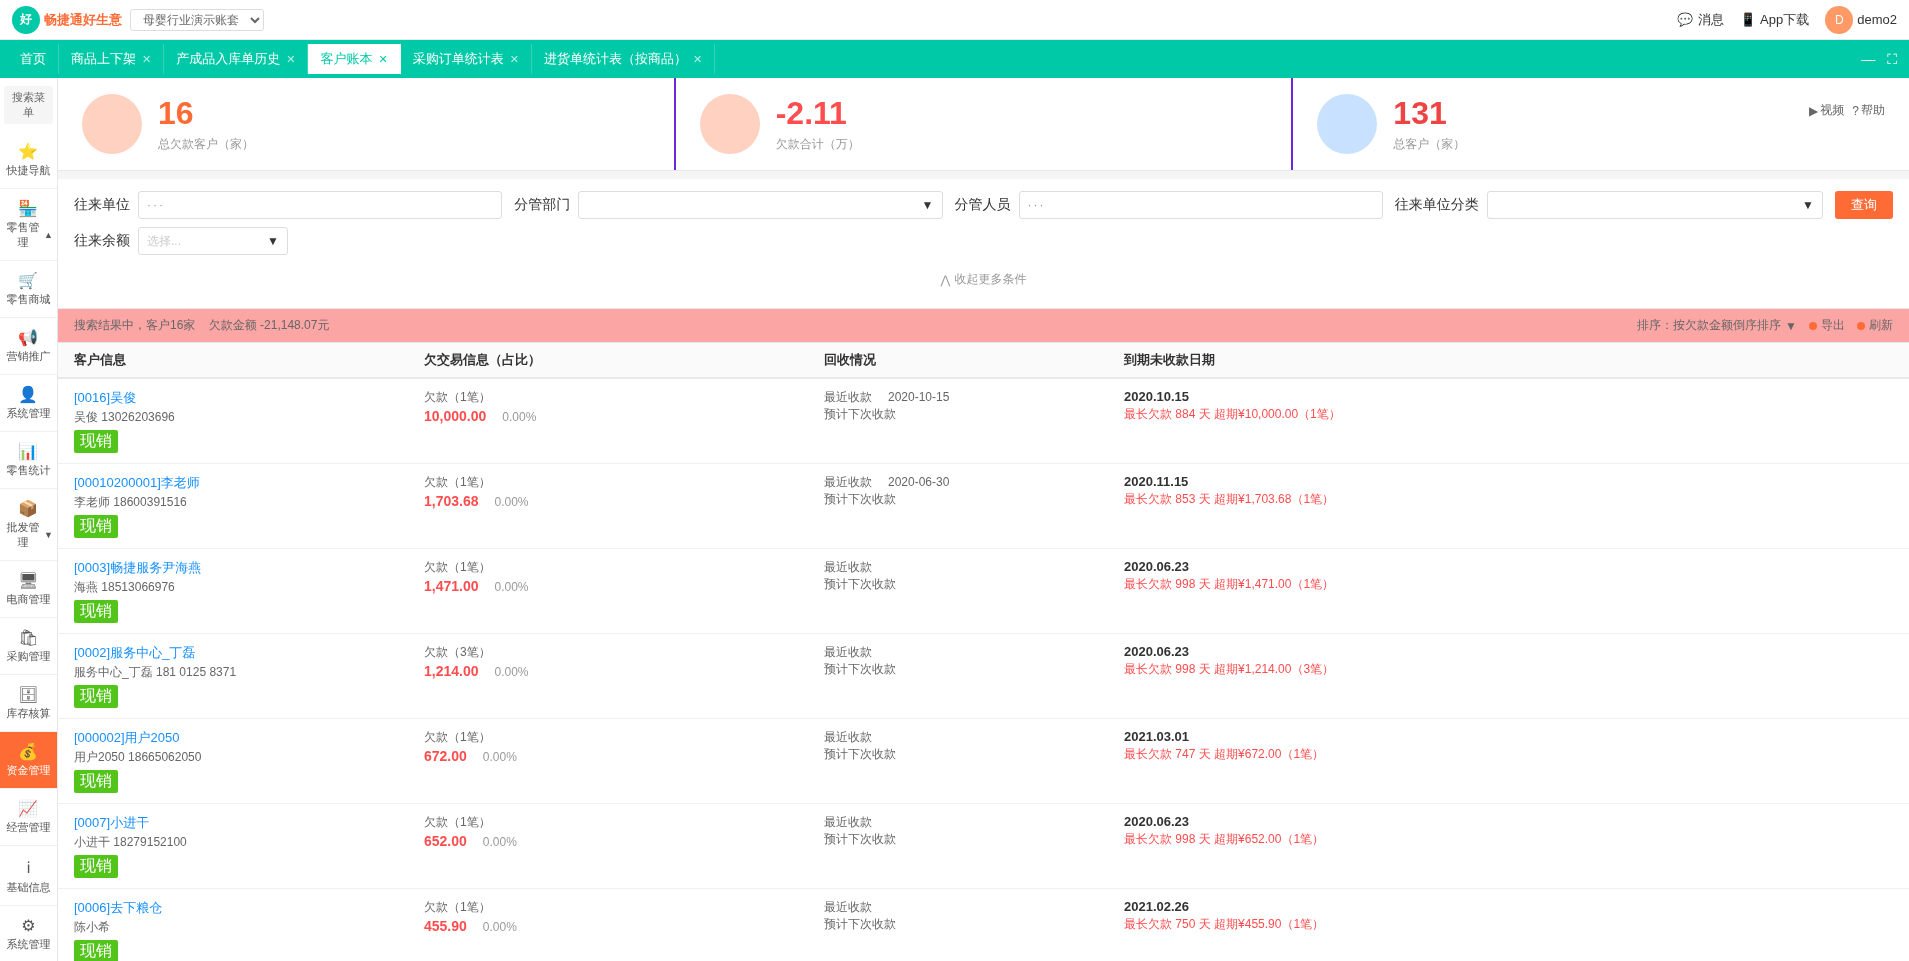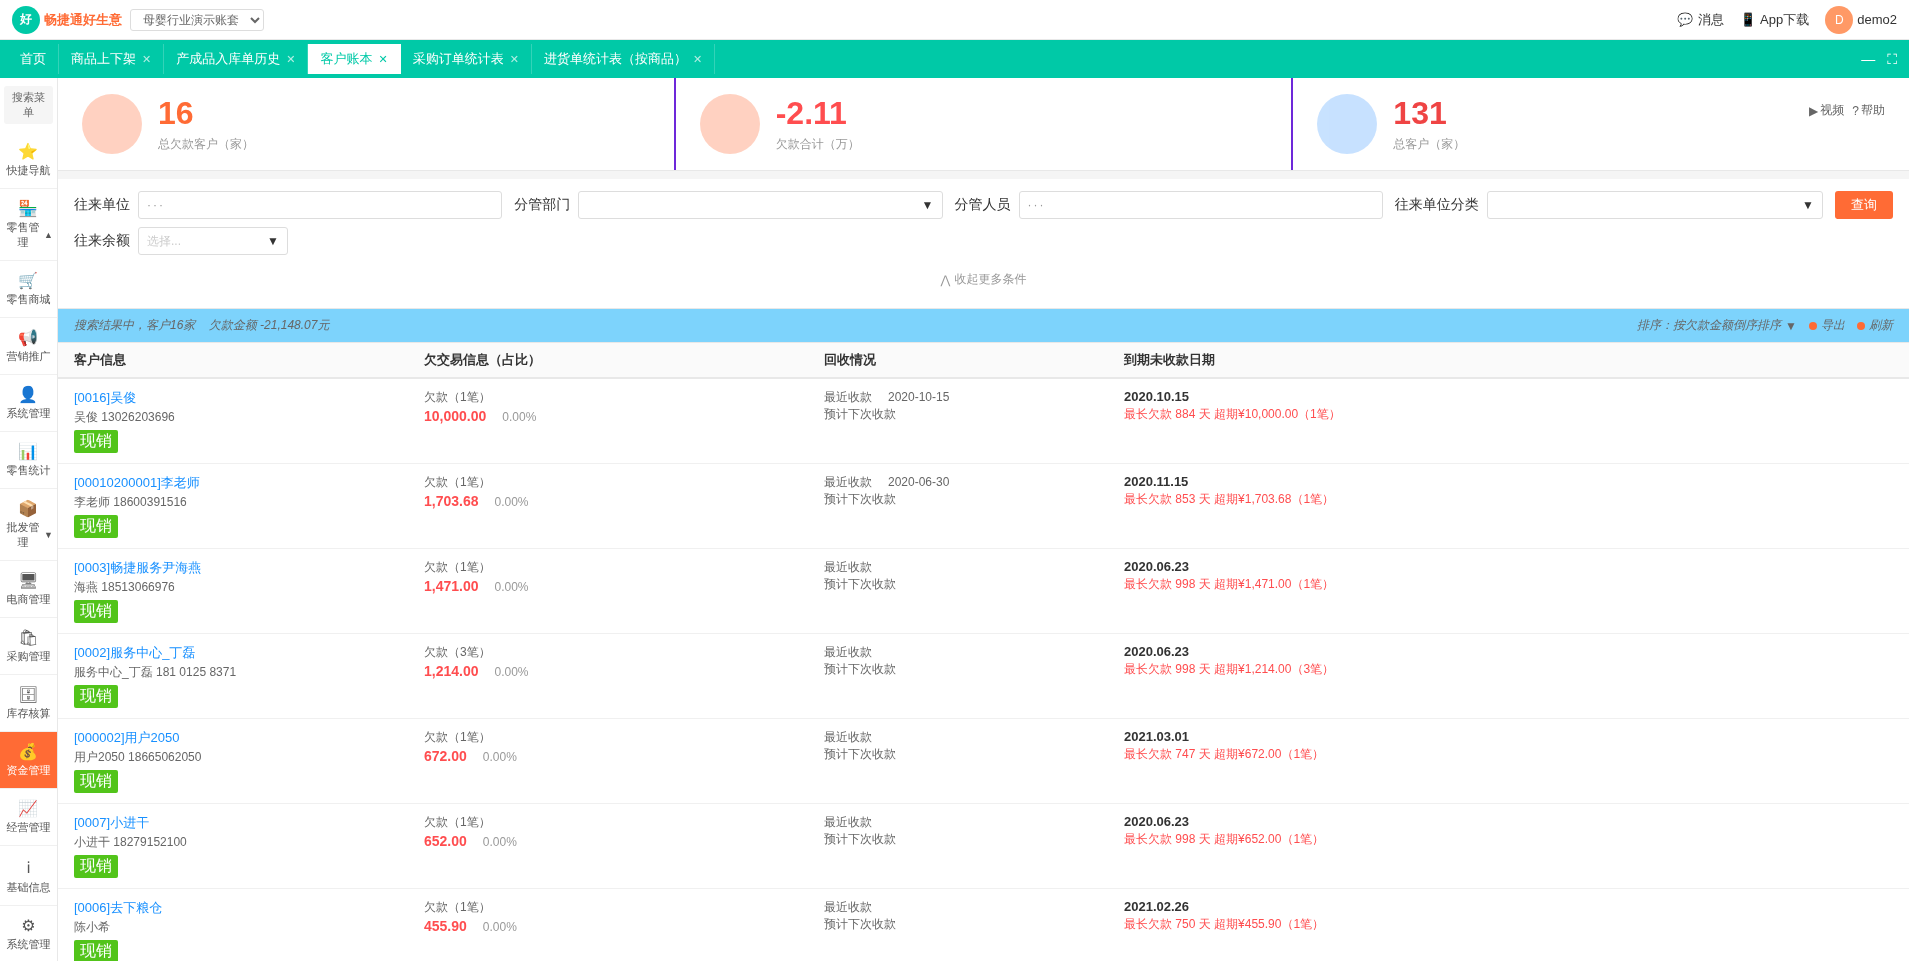--- a/index.html
+++ b/index.html
@@ -81,21 +81,21 @@
     .filter-item { display: flex; align-items: center; gap: 8px; flex: 1; }
     .filter-label { font-size: 14px; color: #333; white-space: nowrap; }
     .filter-input { flex: 1; border: 1px solid #ddd; border-radius: 3px; padding: 4px 8px; font-size: 12px; color: #999; display: flex; align-items: center; justify-content: space-between; cursor: pointer; min-height: 28px; }
     .filter-input-dots { color: #999; letter-spacing: 2px; }
     .filter-select { flex: 1; border: 1px solid #ddd; border-radius: 3px; padding: 4px 8px; font-size: 12px; color: #333; display: flex; align-items: center; justify-content: space-between; cursor: pointer; min-height: 28px; background: #fff; }
     .search-btn { background: #ff6b35; color: #fff; border: none; border-radius: 3px; padding: 5px 16px; font-size: 13px; cursor: pointer; white-space: nowrap; }
     .collapse-btn { display: flex; align-items: center; justify-content: center; gap: 4px; color: #999; font-size: 12px; cursor: pointer; padding: 4px; }
     .filter-divider { text-align: center; padding: 4px 0; }
 
     
-    .results-bar { display: flex; align-items: center; justify-content: space-between; padding: 8px 16px; background: #7dd3fc; border-bottom: 1px solid #e8e8e8; font-style: italic; }
+    .results-bar { display: flex; align-items: center; justify-content: space-between; padding: 8px 16px; background: #fca5a5; border-bottom: 1px solid #e8e8e8; }
     .results-info { font-size: 12px; color: #666; }
     .results-actions { display: flex; align-items: center; gap: 12px; font-size: 12px; color: #666; }
     .results-sort { display: flex; align-items: center; gap: 4px; cursor: pointer; }
     .results-action-btn { display: flex; align-items: center; gap: 4px; cursor: pointer; color: #666; }
     .results-action-btn .dot { width: 8px; height: 8px; border-radius: 50%; background: #ff6b35; }
 
     
     .table-area { background: #fff; }
     .table-header { display: grid; grid-template-columns: 350px 400px 300px 1fr; padding: 8px 16px; border-bottom: 2px solid #e8e8e8; font-size: 13px; font-weight: bold; color: #333; background: #fafafa; }
     .table-row { display: grid; grid-template-columns: 350px 400px 300px 1fr; padding: 10px 16px; border-bottom: 1px solid #f0f0f0; align-items: start; }

